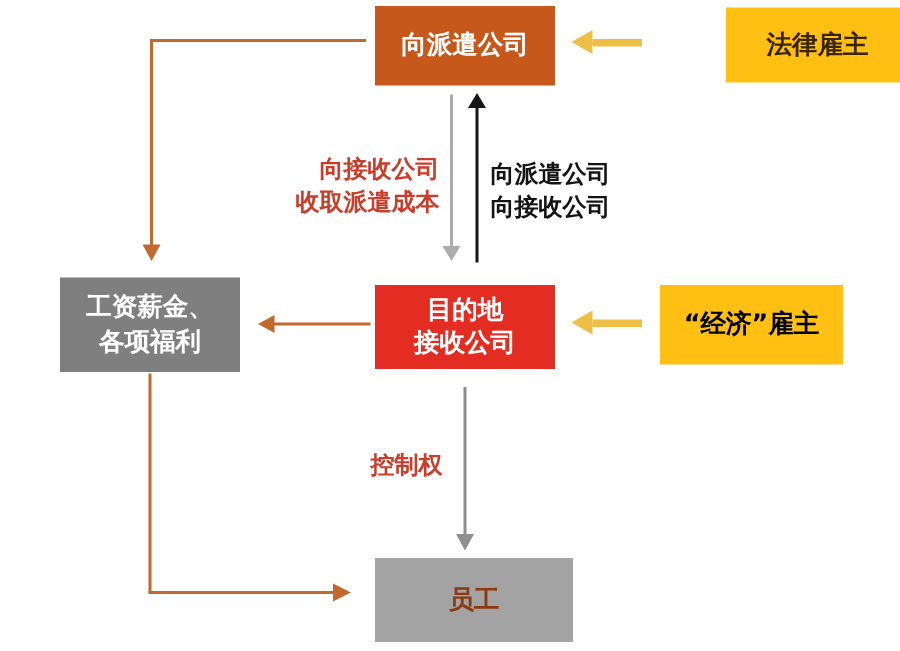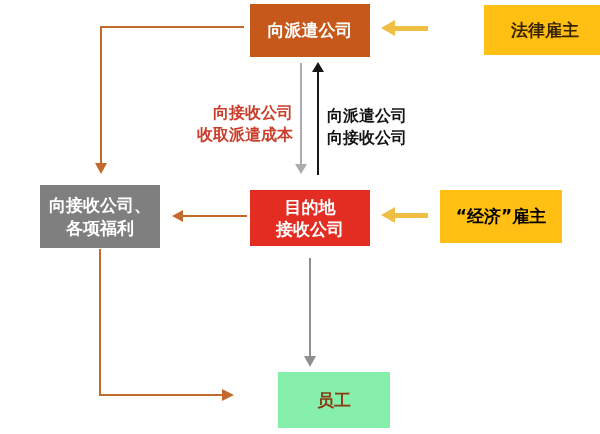--- a/index.html
+++ b/index.html
@@ -5,21 +5,21 @@
   html,body{margin:0;padding:0;background:#ffffff;}
   .canvas{position:relative;width:600px;height:434px;background:#ffffff;
           font-family:"DejaVu Sans",sans-serif;font-weight:bold;overflow:hidden;}
   .node{position:absolute;display:flex;align-items:center;justify-content:center;
         text-align:center;white-space:pre-line;font-size:17px;line-height:1.32;}
   .n-china{left:250px;top:4px;width:120px;height:53px;background:#C5581A;color:#ffffff;}
   .n-legal{left:440px;top:5px;width:122px;height:50px;background:#FFC013;color:#3A2500;margin-left:44px;}
   .n-dest{left:250px;top:190px;width:120px;height:56px;background:#E32D22;color:#ffffff;text-align:center;}
   .n-econ{left:440px;top:190px;width:122px;height:53px;background:#FFC013;color:#000000;}
   .n-wages{left:40px;top:185px;width:120px;height:63px;background:#7F7F7F;color:#ffffff;}
-  .n-emp{left:250px;top:372px;width:112px;height:56px;background:#86efac;color:#8B3A10;margin-left:28px;}
+  .n-emp{left:250px;top:372px;width:132px;height:56px;background:#a3a3a3;color:#8B3A10;}
 
   .seg{position:absolute;}
   .tri{position:absolute;width:0;height:0;}
 
   
   .y1-shaft{left:395px;top:26px;width:33px;height:5px;background:#EFBE45;}
   .y1-head{left:381px;top:20px;border-top:8px solid transparent;border-bottom:8px solid transparent;border-right:14px solid #EFBE45;}
   
   .y2-shaft{left:395px;top:213px;width:33px;height:5px;background:#EFBE45;}
   .y2-head{left:381px;top:207px;border-top:8px solid transparent;border-bottom:8px solid transparent;border-right:14px solid #EFBE45;}
@@ -57,21 +57,21 @@
 </head>
 <body>
 
 <div class="canvas">
 
   <div class="node n-china">向派遣公司</div>
   <div class="node n-legal">法律雇主</div>
   <div class="node n-dest">目的地
 接收公司</div>
   <div class="node n-econ">“经济”雇主</div>
-  <div class="node n-wages">向接收公司、
+  <div class="node n-wages">工资薪金、
 各项福利</div>
   <div class="node n-emp">员工</div>
 
   <div class="seg y1-shaft"></div>
   <div class="tri y1-head"></div>
 
   <div class="seg y2-shaft"></div>
   <div class="tri y2-head"></div>
 
   <div class="seg gd-shaft"></div>
@@ -91,14 +91,15 @@
   <div class="seg e2-h"></div>
   <div class="tri e2-head"></div>
 
   <div class="seg c-shaft"></div>
   <div class="tri c-head"></div>
 
   <div class="lbl lbl-cost">向接收公司
 收取派遣成本</div>
   <div class="lbl lbl-fee">向派遣公司
 向接收公司</div>
+  <div class="lbl lbl-ctrl">控制权</div>
 
 </div>
 
 </body></html>

